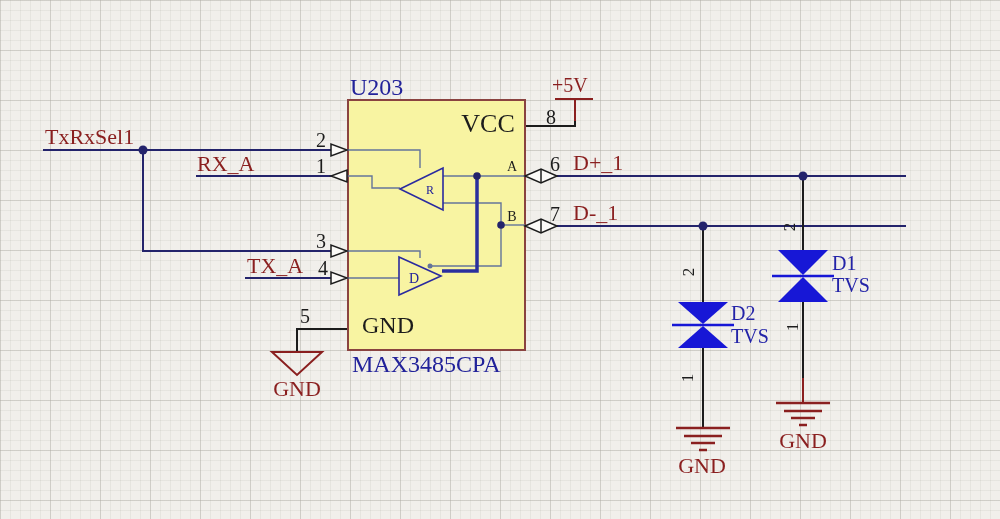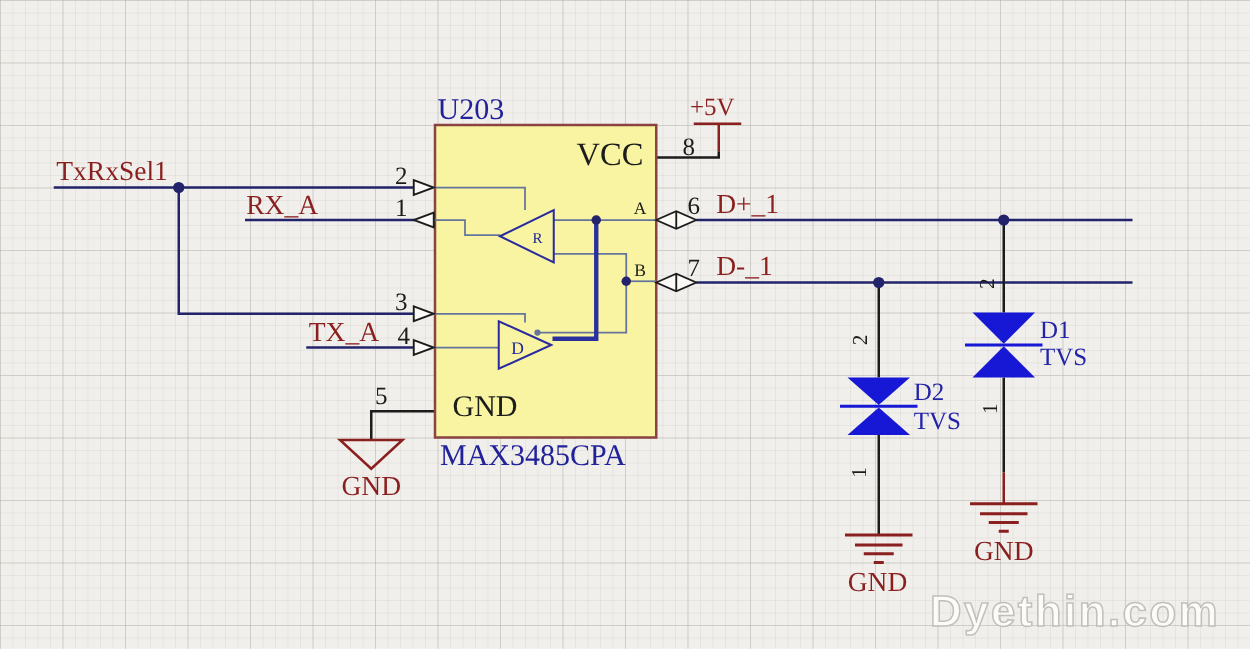--- a/index.html
+++ b/index.html
@@ -164,14 +164,13 @@
   <g stroke="#8a1f1f" stroke-width="2.5">
     <line x1="676" y1="428" x2="730" y2="428"></line>
     <line x1="684" y1="436" x2="722" y2="436"></line>
     <line x1="691" y1="443" x2="715" y2="443"></line>
     <line x1="699" y1="450" x2="707" y2="450"></line>
   </g>
   <text class="t-red fs22 mid" x="702" y="473">GND</text>
 
 </svg>
 
-<div class="watermark">Dyethin.com</div>
 </div>
 
 </body></html>

